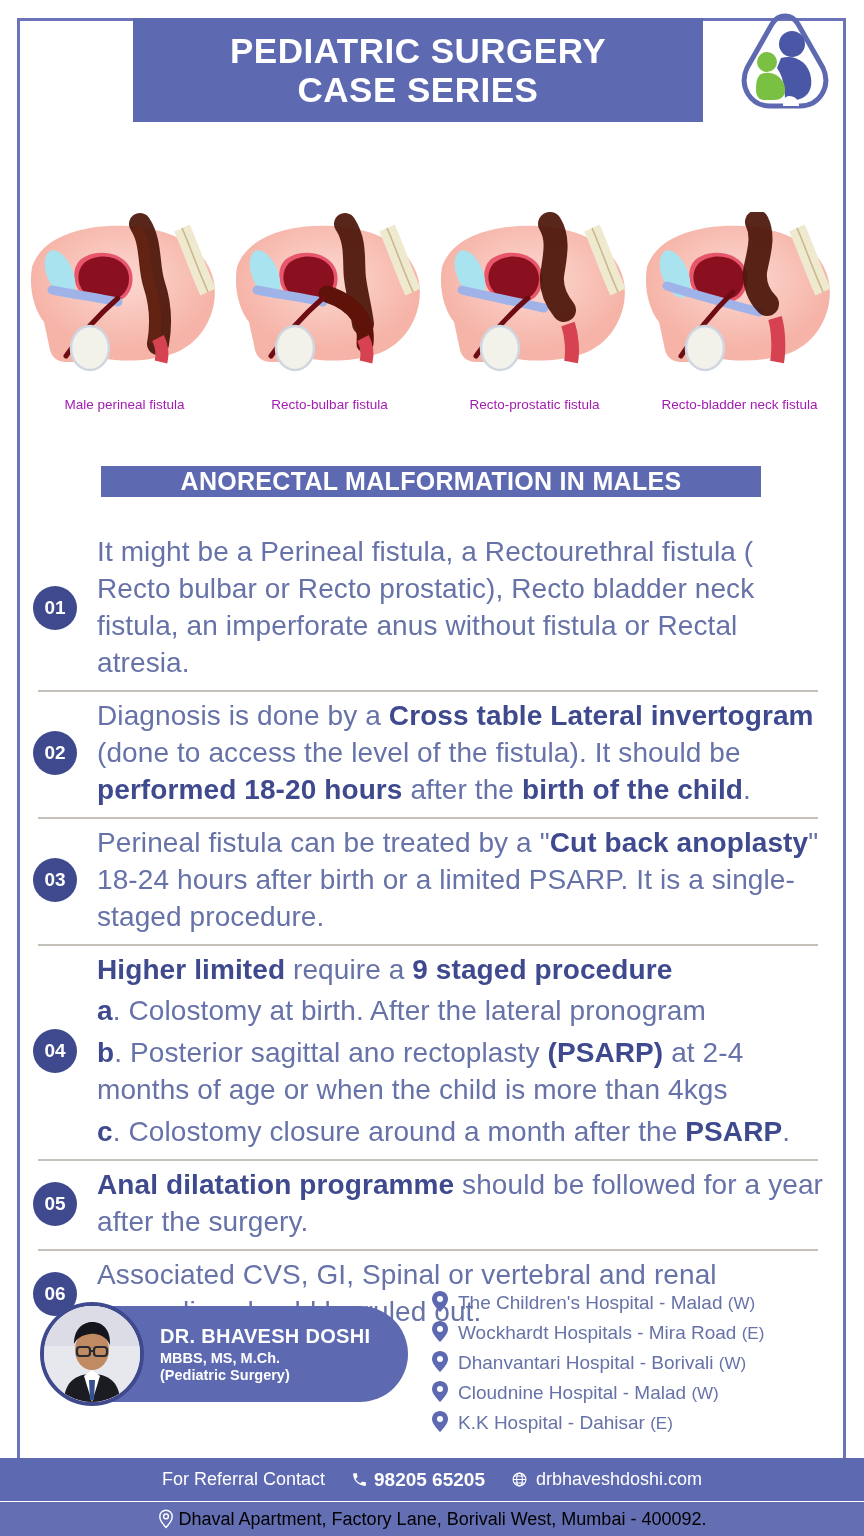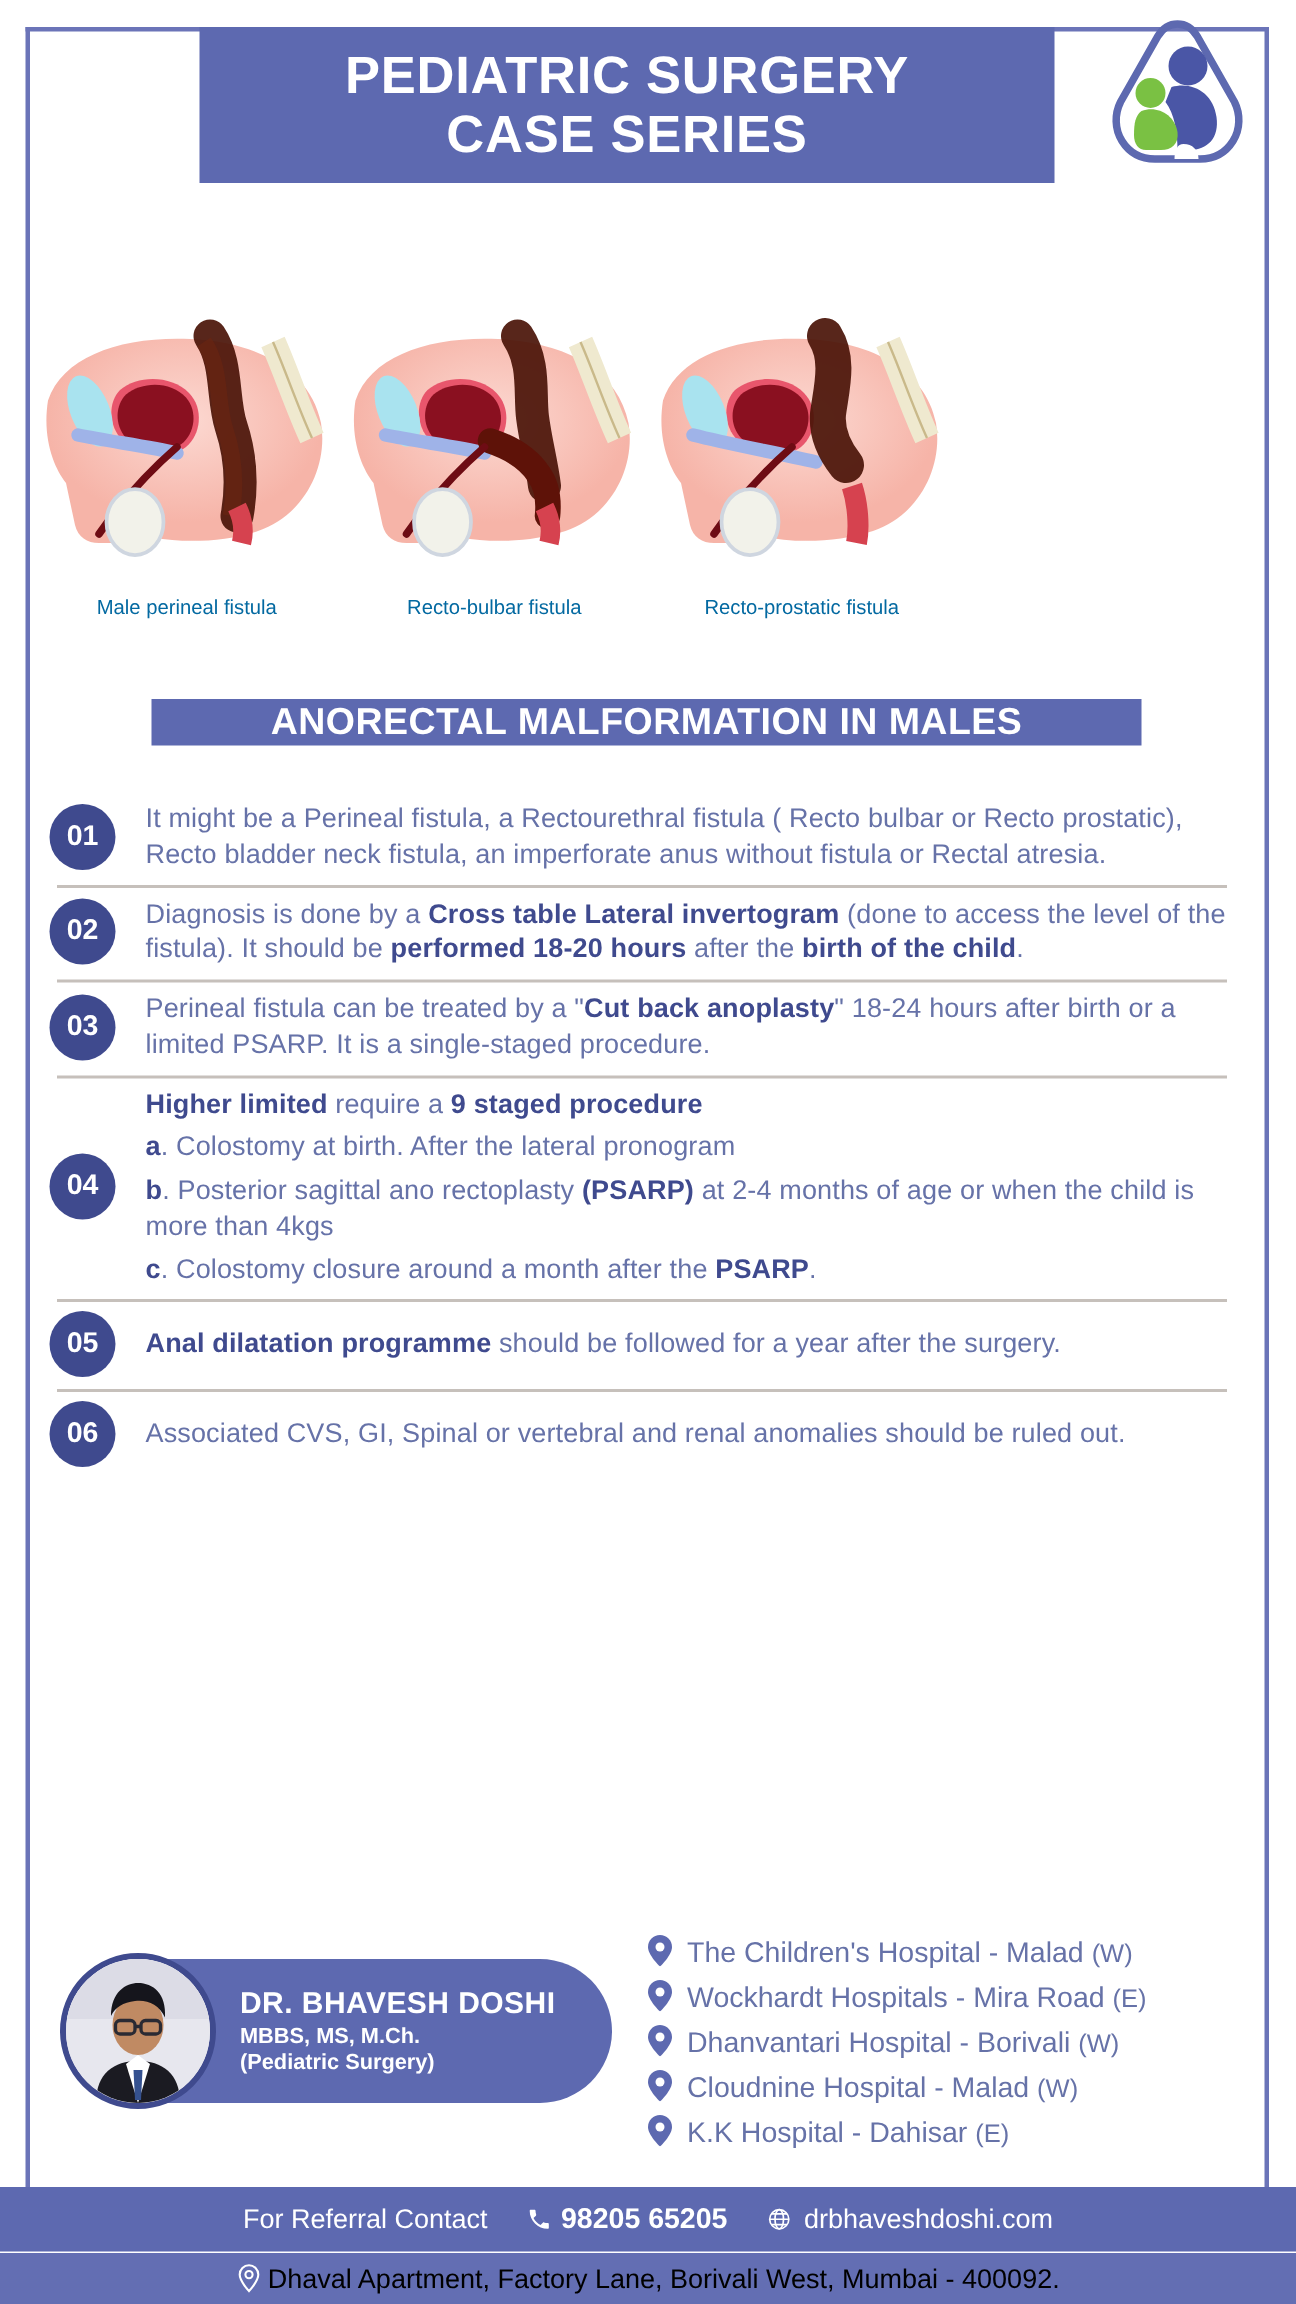--- a/index.html
+++ b/index.html
@@ -27,21 +27,21 @@
     color:#ffffff; font-weight:bold; font-size:35px; line-height:1.12;
     text-align:center; letter-spacing:.5px;
   }
   #logo{ position:absolute; left:737px; top:10px; width:96px; height:112px; }
 
   
   #illus-strip{ position:absolute; left:22px; top:212px; width:820px; height:200px; display:flex; }
   .illus-cell{ width:205px; position:relative; }
   .illus-caption{
     position:absolute; bottom:0; left:0; width:100%;
-    text-align:center; font-size:13.5px; color:#0369a1;
+    text-align:center; font-size:13.5px; color:#a21caf;
     font-family:"Liberation Sans", sans-serif;
   }
   .illus-svg{ position:absolute; left:0; top:0; }
 
   
   #section-banner{
     position:absolute; left:101px; top:466px; width:660px; height:31px;
     background:#5d69b0; display:flex; align-items:center; justify-content:center;
   }
   #section-banner-text{
@@ -50,21 +50,21 @@
 
   
   #list{ position:absolute; left:33px; top:528px; width:790px; }
   .row{ position:relative; display:flex; align-items:center; padding:6px 0 8px 0; }
   .badge{
     flex:0 0 44px; width:44px; height:44px; border-radius:50%;
     background:#3f4a8e; color:#ffffff; font-weight:bold; font-size:19px;
     display:flex; align-items:center; justify-content:center; margin-right:20px;
   }
   .row-text{
-    flex:1; color:#6672a8; font-size:18px; line-height:1.32;
+    flex:1; color:#6672a8; font-size:28px; line-height:1.32;
     letter-spacing:.1px;
   }
   .row-text b, .row-text strong{ color:#3f4a8e; font-weight:bold; }
   .sub{ margin-top:5px; }
   .divider{ height:2px; background:#c6c0bb; margin:0 5px 0 5px; }
 
   
   #doctor-card{
     position:absolute; left:44px; top:1306px; width:364px; height:96px;
     background:#5d69b0; border-radius:48px; display:flex; align-items:center;
@@ -182,20 +182,36 @@
       <path d="M118 12 C128 28 122 48 120 64 C119 76 124 88 132 98" stroke="#4a1408" stroke-width="24" fill="none" stroke-linecap="round" opacity=".92"></path>
       <path d="M136 112 C140 124 141 140 139 150" stroke="#d6424f" stroke-width="14" fill="none"></path>
       <path d="M96 86 C80 100 62 118 44 144" stroke="#6e0c14" stroke-width="5" fill="none" stroke-linecap="round"></path>
       <ellipse cx="68" cy="136" rx="19" ry="22" fill="#f2f2ea" stroke="#cfd6e0" stroke-width="2.5"></ellipse>
       <path d="M160 16 C168 34 176 58 186 80" stroke="#efe9cf" stroke-width="17" fill="none"></path>
       <path d="M160 16 C168 34 176 58 186 80" stroke="#c9b98a" stroke-width="1.6" fill="none"></path>
     </svg>
     <div class="illus-caption">Recto-prostatic fistula</div>
   </div>
 
+  <div class="illus-cell">
+    <svg class="illus-svg" width="205" height="175" viewBox="0 0 205 175">
+      <path d="M10 55 C20 25 60 12 105 14 C150 16 185 35 192 70 C197 100 180 132 150 142 C120 152 80 150 60 140 L52 150 L44 150 C36 150 30 146 28 138 L22 110 C14 100 6 80 10 55 Z" fill="url(#g1)"></path>
+      <path d="M58 48 C70 38 92 38 104 50 C114 60 112 78 102 86 C92 94 70 92 60 82 C50 72 50 56 58 48 Z" fill="#e8566c"></path>
+      <path d="M62 51 C73 42 92 42 102 53 C110 62 108 77 99 84 C89 91 71 89 62 80 C54 71 55 58 62 51 Z" fill="#8a1020"></path>
+      <ellipse cx="38" cy="62" rx="13" ry="25" transform="rotate(-22 38 62)" fill="#a9e3ef"></ellipse>
+      <path d="M30 74 C56 82 92 92 122 100" stroke="#9fb3e8" stroke-width="9" fill="none" stroke-linecap="round"></path>
+      <path d="M120 10 C128 26 120 46 118 60 C117 72 122 84 130 92" stroke="#4a1408" stroke-width="24" fill="none" stroke-linecap="round" opacity=".92"></path>
+      <path d="M138 106 C142 120 142 140 140 150" stroke="#d6424f" stroke-width="14" fill="none"></path>
+      <path d="M96 80 C80 96 62 116 44 144" stroke="#6e0c14" stroke-width="5" fill="none" stroke-linecap="round"></path>
+      <ellipse cx="68" cy="136" rx="19" ry="22" fill="#f2f2ea" stroke="#cfd6e0" stroke-width="2.5"></ellipse>
+      <path d="M160 16 C168 34 176 58 186 80" stroke="#efe9cf" stroke-width="17" fill="none"></path>
+      <path d="M160 16 C168 34 176 58 186 80" stroke="#c9b98a" stroke-width="1.6" fill="none"></path>
+    </svg>
+    <div class="illus-caption">Recto-bladder neck fistula</div>
+  </div>
 
 </div>
 
 <div id="section-banner">
   <div id="section-banner-text">ANORECTAL MALFORMATION IN MALES</div>
 </div>
 
 <div id="list">
 
   <div class="row">

